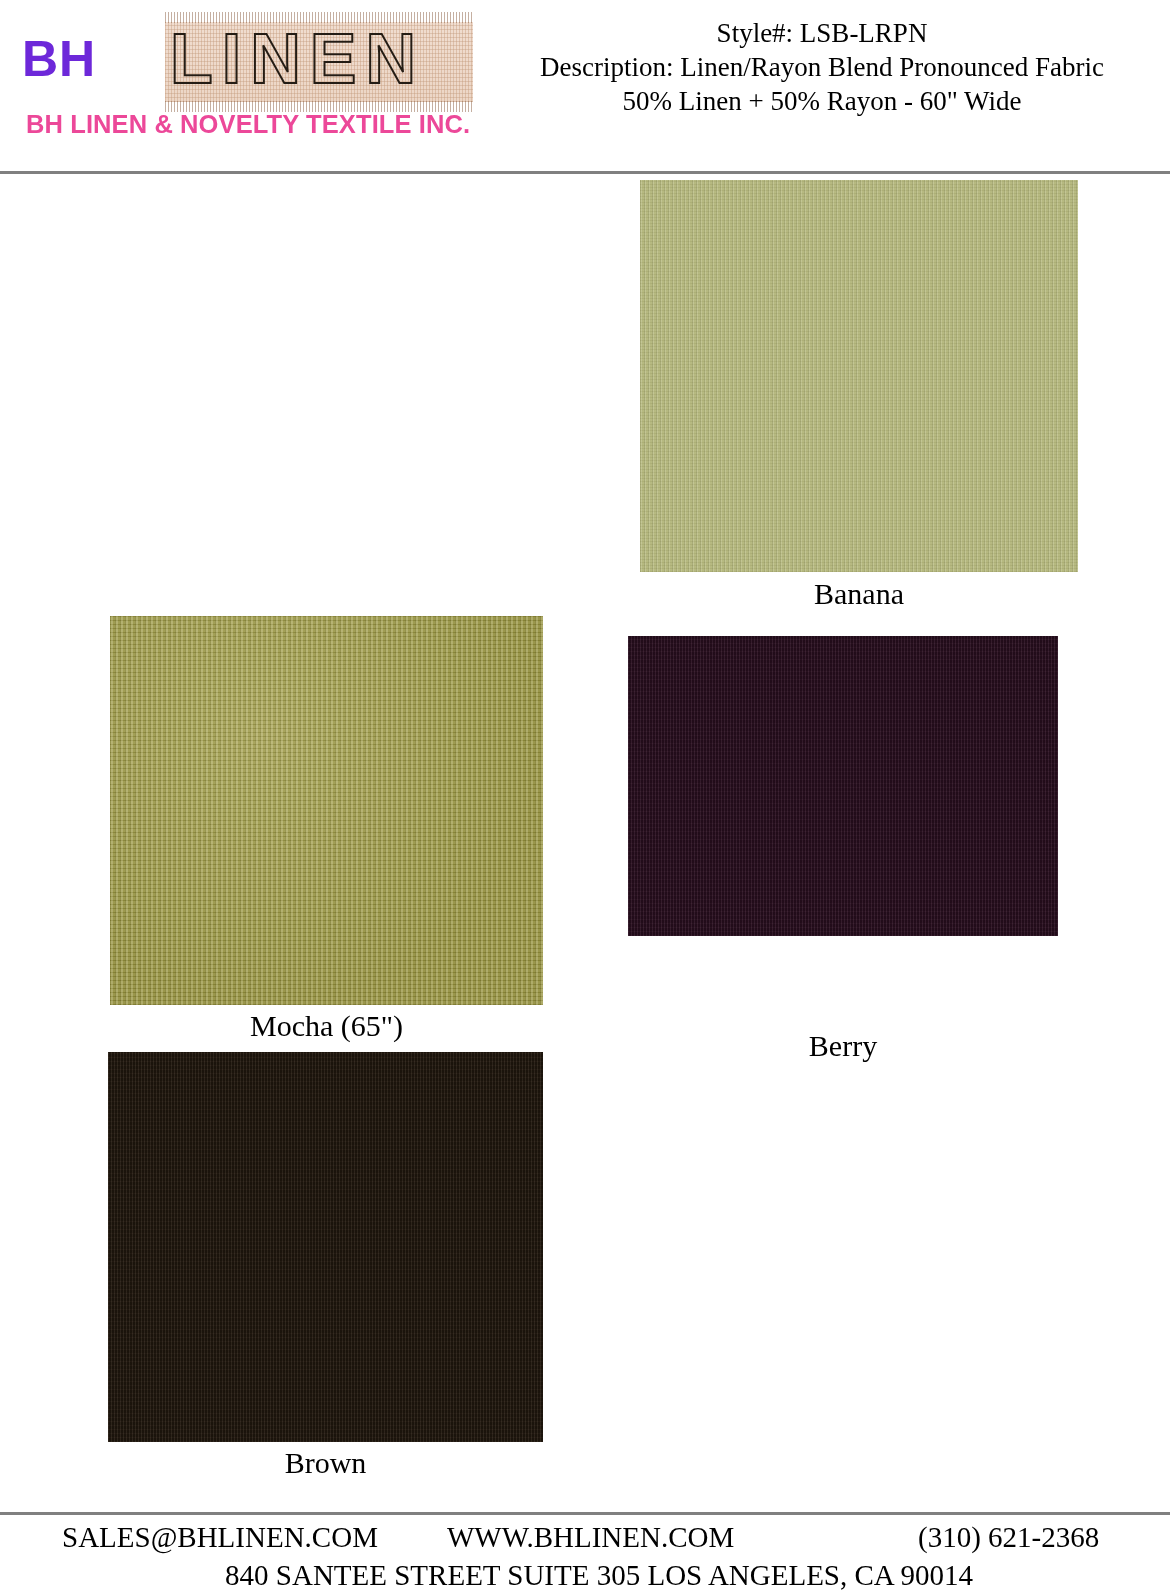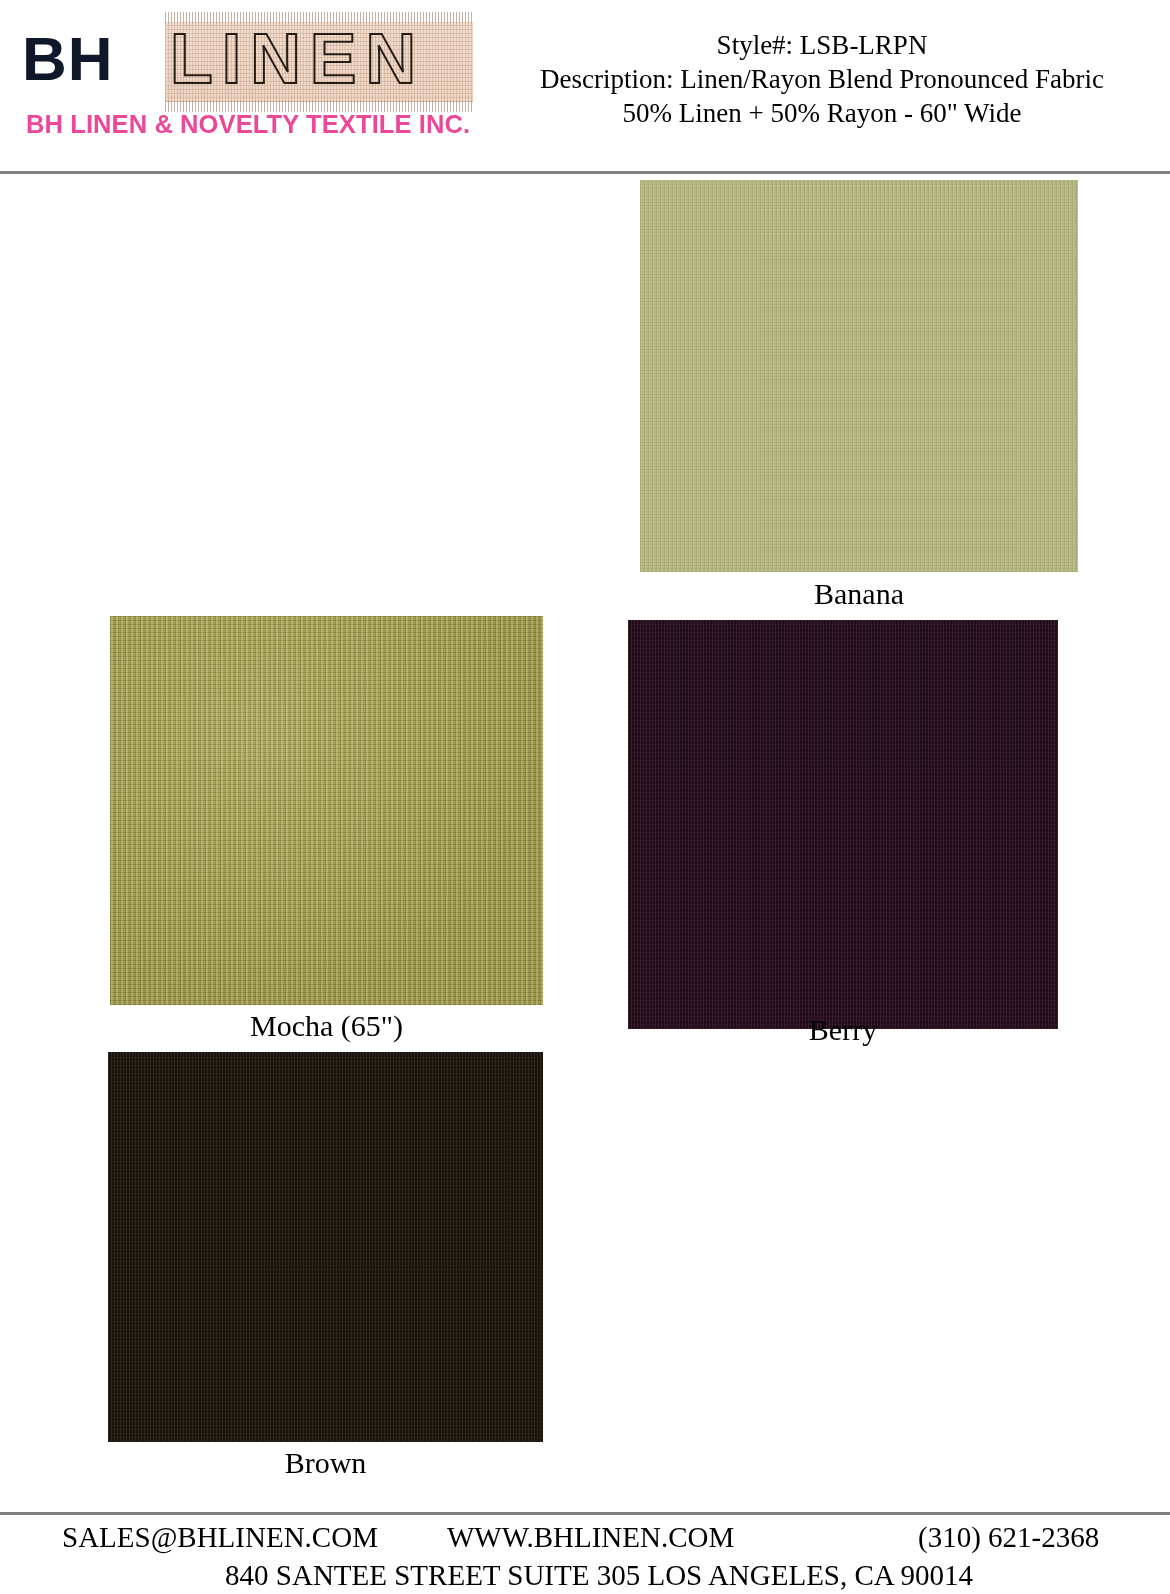--- a/index.html
+++ b/index.html
@@ -69,23 +69,23 @@
   }
   .logo-linen-plate:before { top: -10px; }
   .logo-linen-plate:after  { bottom: -10px; }
 
   .logo-bh {
     position: absolute;
     left: 0;
     top: 0;
     font-family: "Liberation Sans", "DejaVu Sans", sans-serif;
     font-weight: bold;
-    font-size: 62px;
+    font-size: 50px;
     letter-spacing: 1px;
-    color: #0f172a;
+    color: #6d28d9;
     line-height: 82px;
   }
   .logo-linen {
     position: absolute;
     left: 148px;
     top: 0;
     font-family: "Liberation Sans", "DejaVu Sans", sans-serif;
     font-weight: bold;
     font-size: 70px;
     letter-spacing: 9px;
@@ -102,21 +102,21 @@
     font-weight: bold;
     font-size: 25.5px;
     letter-spacing: 0.1px;
     color: #ec4899;
     white-space: nowrap;
   }
 
   .header-info {
     position: absolute;
     left: 480px;
-    top: 28px;
+    top: 16px;
     width: 684px;
     text-align: center;
     font-size: 27px;
     line-height: 34px;
   }
   .header-info div { white-space: nowrap; }
 
   
   .rule-top {
     position: absolute;
@@ -245,21 +245,21 @@
 
   <div class="swatch-area" id="swatch-area">
       <div class="swatch-cell" style="left: 640px; top: 180px; width: 438px; height: 392px;">
         <div class="swatch tex-rib" style="background-color: rgb(182, 185, 125);"></div>
         <div class="swatch-label" style="top: 396px;">Banana</div>
       </div>
       <div class="swatch-cell" style="left: 110px; top: 616px; width: 433px; height: 389px;">
         <div class="swatch tex-slub" style="background-color: rgb(158, 154, 62);"></div>
         <div class="swatch-label" style="top: 392px;">Mocha (65")</div>
       </div>
-      <div class="swatch-cell" style="left: 628px; top: 620px; width: 430px; height: 409px;">
+      <div class="swatch-cell" style="left: 628px; top: 636px; width: 430px; height: 300px;">
         <div class="swatch tex-dark" style="background-color: rgb(45, 16, 34);"></div>
         <div class="swatch-label" style="top: 392px;">Berry</div>
       </div>
       <div class="swatch-cell" style="left: 108px; top: 1052px; width: 435px; height: 390px;">
         <div class="swatch tex-dark" style="background-color: rgb(36, 26, 15);"></div>
         <div class="swatch-label" style="top: 393px;">Brown</div>
       </div>
     </div>
 
   <div class="rule-bottom"></div>

